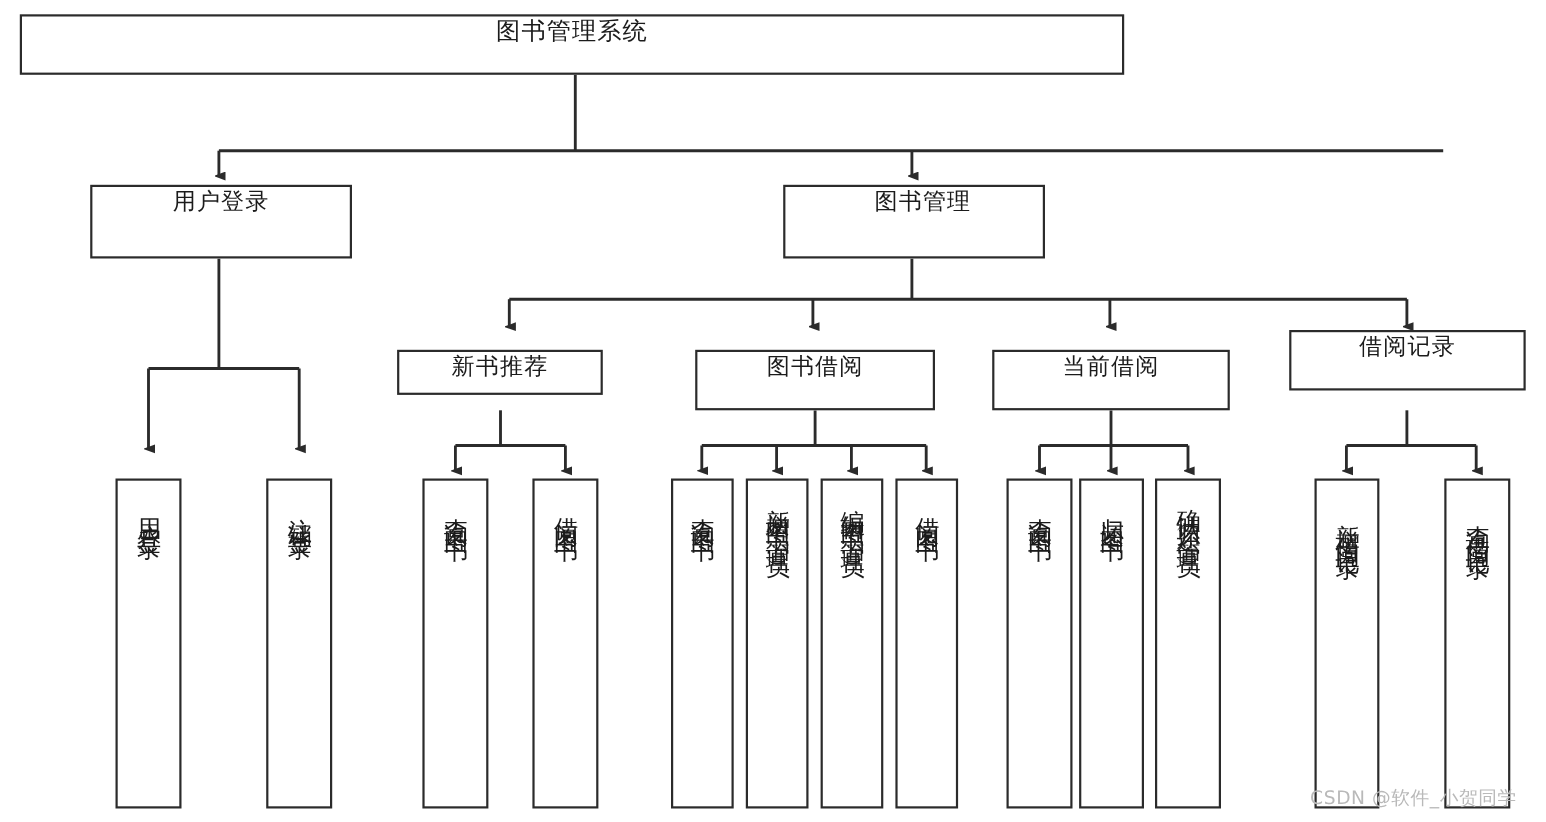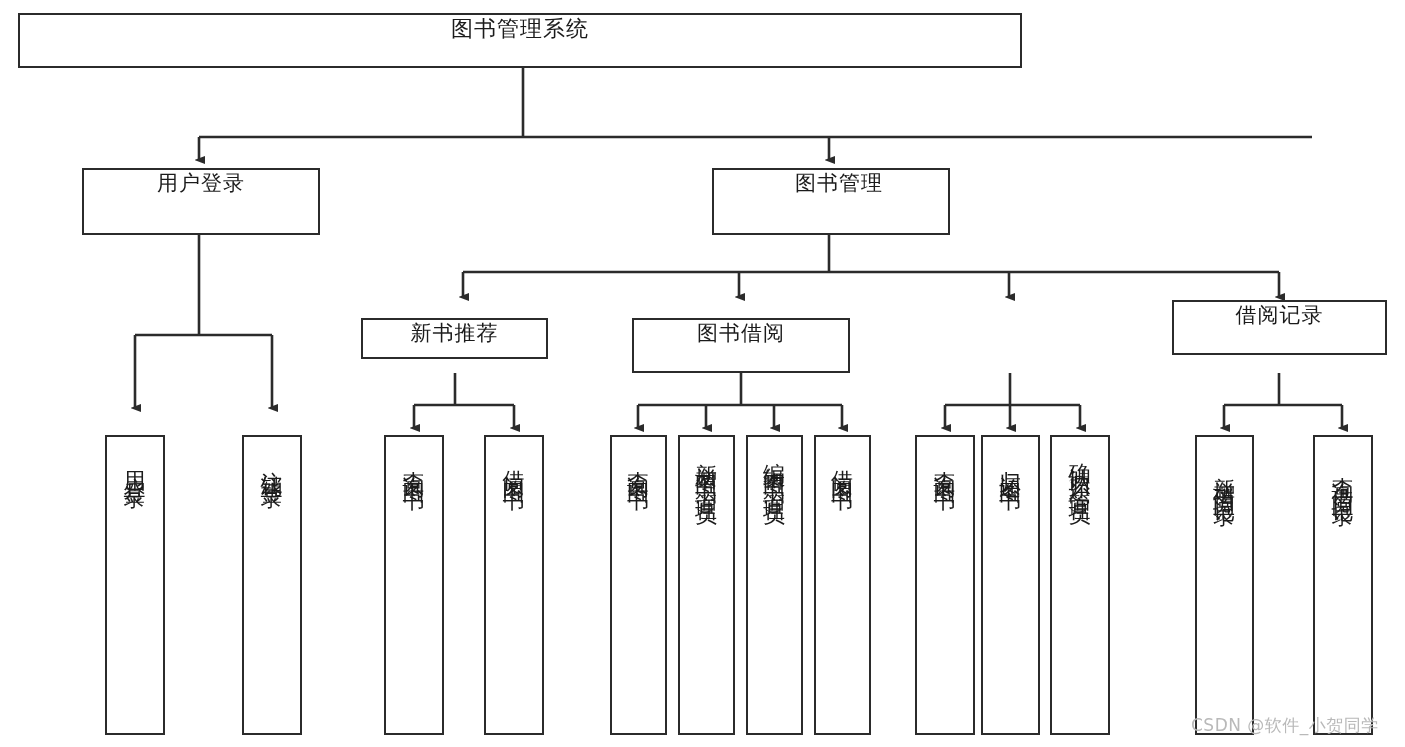--- a/index.html
+++ b/index.html
@@ -132,20 +132,23 @@
   <div class="node" style="left:712px;top:168px;width:238px;height:67px;padding-left:16px;">
     <span class="lbl">图书管理</span>
   </div>
 
   <div class="node" style="left:361px;top:318px;width:187px;height:41px;">
     <span class="lbl">新书推荐</span>
   </div>
   <div class="node" style="left:632px;top:318px;width:218px;height:55px;">
     <span class="lbl">图书借阅</span>
   </div>
+  <div class="node" style="left:902px;top:318px;width:216px;height:55px;">
+    <span class="lbl">当前借阅</span>
+  </div>
   <div class="node" style="left:1172px;top:300px;width:215px;height:55px;">
     <span class="lbl">借阅记录</span>
   </div>
 
   <div class="node leaf" style="left:105px;top:435px;width:60px;height:300px;">
     <span class="lbl">用户登录</span>
   </div>
   <div class="node leaf" style="left:242px;top:435px;width:60px;height:300px;">
     <span class="lbl">注销登录</span>
   </div>

